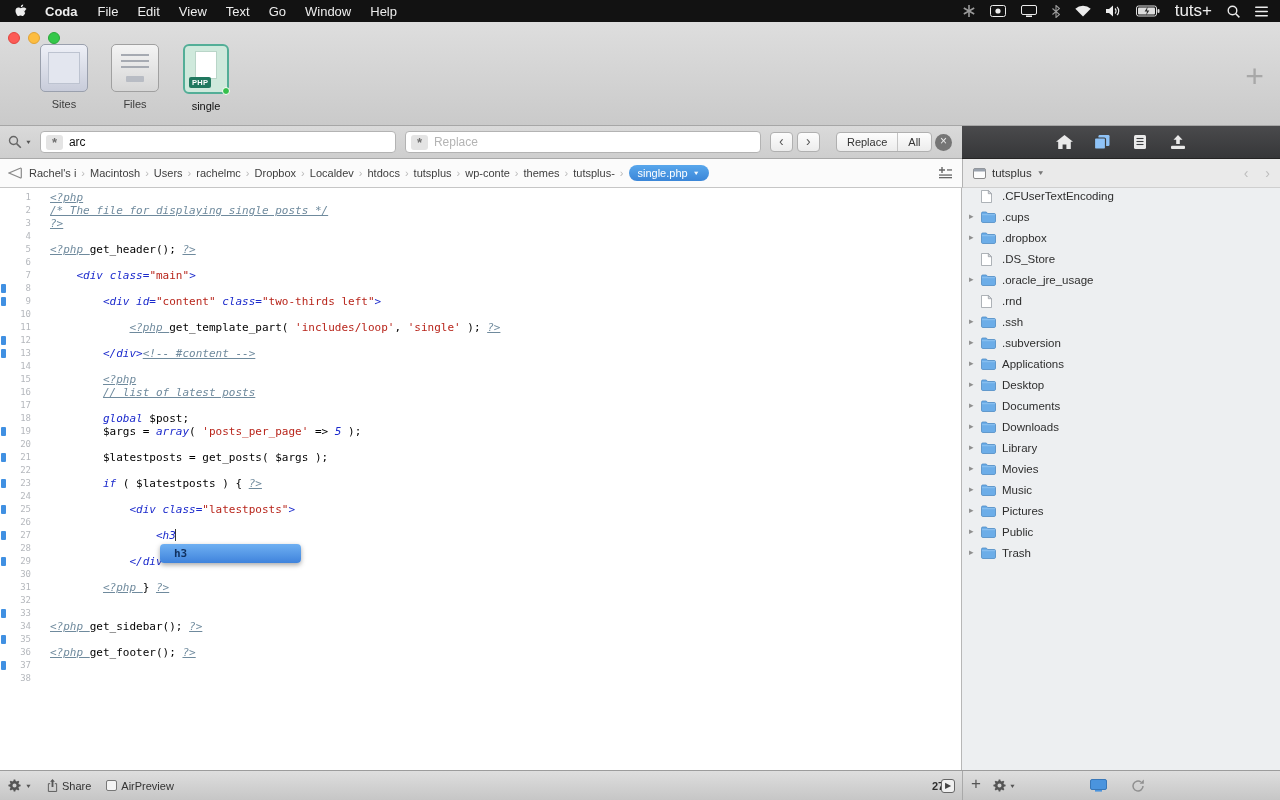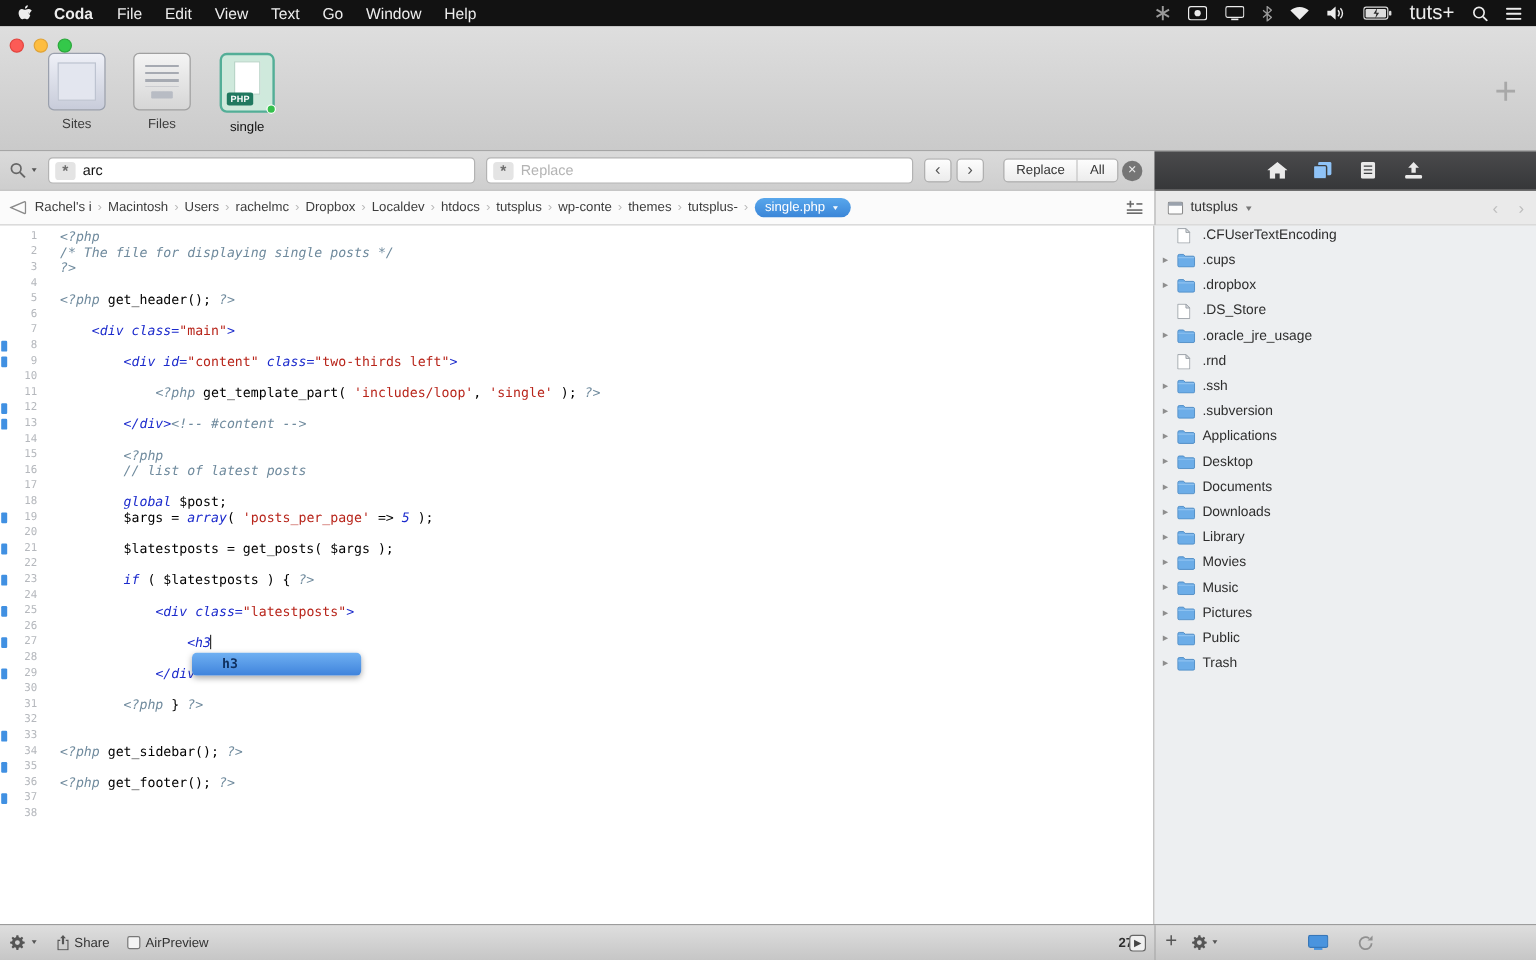--- a/index.html
+++ b/index.html
@@ -76,27 +76,27 @@
   .srcnav { margin-left:auto; display:flex; gap:17px; color:#bdbdbd; font-size:14px; }
 
   
   .row-main { display:flex; height:582px; }
   .editor { width:962px; height:582px; background:#fff; border-right:1px solid #b7b7b7; position:relative; overflow:hidden; }
   .gutter { position:absolute; left:0; top:3px; width:44px; }
   .gline { height:13px; position:relative; font:9px/13px "DejaVu Sans Mono", monospace; color:#b5b8bd; text-align:right; padding-right:13px; }
   .chmark { position:absolute; left:1px; top:2px; width:5px; height:9px; background:#4090e2; border-radius:1px; }
   .code { position:absolute; left:50px; top:3px; font:11px/13px "DejaVu Sans Mono", monospace; white-space:pre; color:#000; }
   .cline { height:13px; }
-  .tk-php, .tk-cmt { color:#6f8a9d; font-style:italic; }
+  .tk-php, .tk-cmt { color:#6f8a9d; font-style:italic;text-decoration:underline; }
   .tk-tag, .tk-attr, .tk-kw, .tk-num { color:#1b2acc;font-style:italic; }
   .tk-str { color:#b8251b; }
   .caret { position:absolute; left:175px; top:341px; width:1px; height:12px; background:#333; }
   .autocomplete { position:absolute; left:160px; top:356px; width:141px; height:19px; z-index:5;
       background:linear-gradient(#6fb0f2,#3f83dc); border-radius:4px; box-shadow:0 2px 5px rgba(0,0,0,.35);
-      display:flex; align-items:center; padding-left:25px; font:bold 11px "DejaVu Sans Mono", monospace; color:#10305f; }
+      display:flex; align-items:center; padding-left:14px; font:bold 11px "DejaVu Sans Mono", monospace; color:#10305f; }
   .filelist { width:318px; height:582px; background:#edeff1; padding-top:2px; font-size:11.5px; color:#2e2e2e; overflow:hidden; }
   .frow { height:21px; display:flex; align-items:flex-start; padding-left:7px; }
   .tri { width:12px; font-size:9px; color:#8e8e8e; }
   .tri.hid { visibility:hidden; }
   .ficon { width:20px; display:flex; }
   .fname { margin-left:1px; }
 
   
   .statusbar { height:30px; background:linear-gradient(#dedede,#c6c6c6); border-top:1px solid #9c9c9c; position:relative; display:flex; align-items:center; font-size:11px; color:#333; }
   .sb-left { display:flex; align-items:center; gap:15px; padding-left:8px; }

